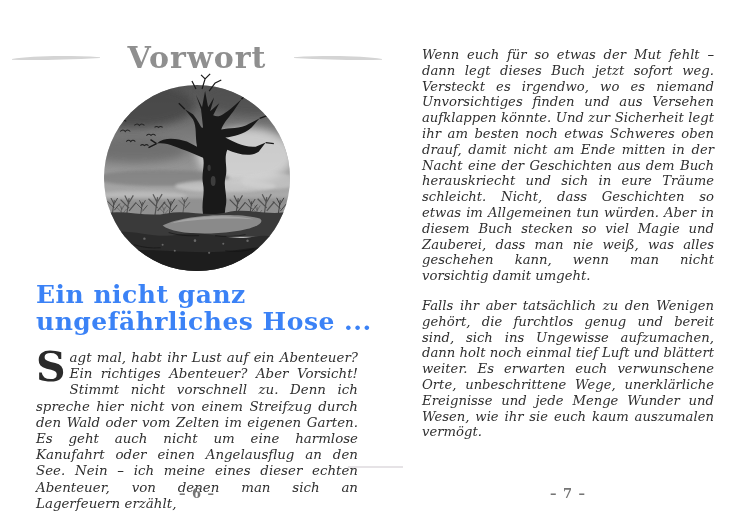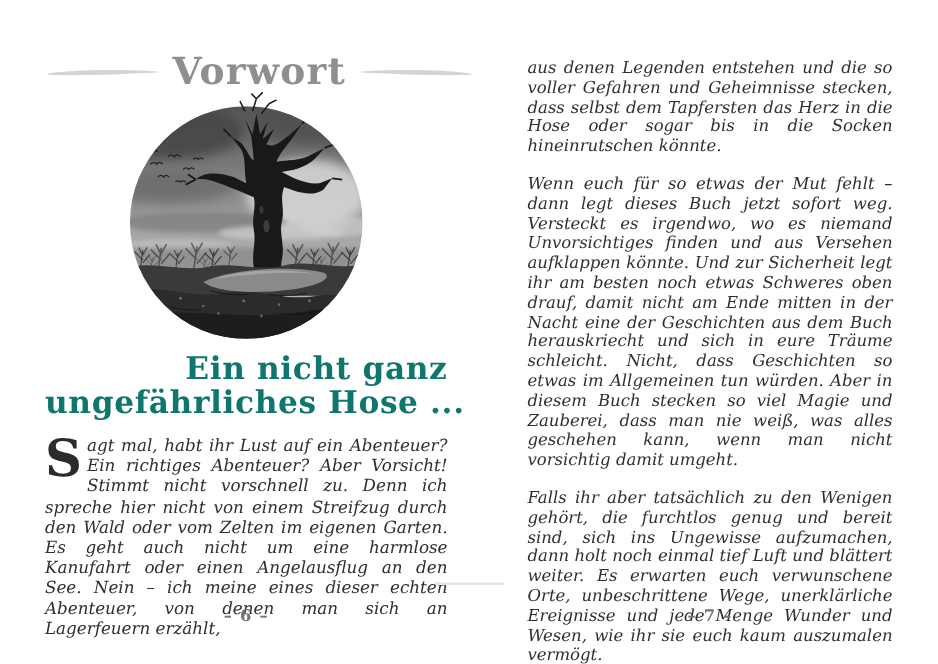--- a/index.html
+++ b/index.html
@@ -2,30 +2,30 @@
 <html lang="de"><head>
 <meta charset="utf-8">
 <style>
   html,body{margin:0;padding:0;background:#ffffff;}
   .canvas{
     position:relative;width:750px;height:531px;background:#ffffff;
     font-family:"DejaVu Serif","Liberation Serif",serif;overflow:hidden;
   }
   
   .page-left{position:absolute;left:36px;top:40px;width:322px;}
-  .chapter-header{display:flex;align-items:center;justify-content:flex-start;gap:10px;}
+  .chapter-header{display:flex;align-items:center;justify-content:center;gap:26px;}
   .chapter-header h1{
     margin:0;font-size:30px;font-weight:700;color:#8f8f8f;
     font-family:"DejaVu Serif",serif;letter-spacing:1px;white-space:nowrap;
   }
   .flourish{flex:0 0 auto;}
   .illustration{width:186px;height:186px;margin:10px auto 0 auto;}
   .illustration svg{display:block;width:186px;height:186px;overflow:visible;}
   .chapter-title{
-    margin:10px 0 0 0;text-align:right;font-weight:700;color:#0f766e;
+    margin:10px 0 0 0;text-align:left;font-weight:700;color:#3b82f6;
     font-size:25px;line-height:27px;letter-spacing:0.5px;
   }
   .chapter-title span{display:block;white-space:nowrap;}
   .body-text{
     margin:15px 0 0 0;text-align:justify;font-style:italic;
     font-size:13.4px;line-height:16.2px;color:#2f2f2f;
   }
   .dropcap{
     float:left;font-style:normal;font-weight:700;font-size:41px;line-height:31px;
     padding:2px 4px 0 0;color:#2b2b2b;
@@ -178,21 +178,20 @@
       <span>Ein nicht ganz</span>
       <span>ungefährliches Hose ...</span>
     </h2>
 
     <p class="body-text"><span class="dropcap">S</span><span>agt mal, habt ihr Lust auf ein Abenteuer? Ein richtiges Abenteuer? Aber Vorsicht! Stimmt nicht vorschnell zu. Denn ich spreche hier nicht von einem Streifzug durch den Wald oder vom Zelten im eigenen Garten. Es geht auch nicht um eine harmlose Kanufahrt oder einen Angelausflug an den See. Nein – ich meine eines dieser echten Abenteuer, von denen man sich an Lagerfeuern erzählt,</span></p>
   </section>
 
   <div class="gutter-rule"></div>
 
   <section class="page-right">
-    <p>aus denen Legenden entstehen und die so voller Gefahren und Geheimnisse stecken, dass selbst dem Tapfersten das Herz in die Hose oder sogar bis in die Socken hineinrutschen könnte.</p>
     <p>Wenn euch für so etwas der Mut fehlt – dann legt dieses Buch jetzt sofort weg. Versteckt es irgendwo, wo es niemand Unvorsichtiges finden und aus Versehen aufklappen könnte. Und zur Sicherheit legt ihr am besten noch etwas Schweres oben drauf, damit nicht am Ende mitten in der Nacht eine der Geschichten aus dem Buch herauskriecht und sich in eure Träume schleicht. Nicht, dass Geschichten so etwas im Allgemeinen tun würden. Aber in diesem Buch stecken so viel Magie und Zauberei, dass man nie weiß, was alles geschehen kann, wenn man nicht vorsichtig damit umgeht.</p>
     <p>Falls ihr aber tatsächlich zu den Wenigen gehört, die furchtlos genug und bereit sind, sich ins Ungewisse aufzumachen, dann holt noch einmal tief Luft und blättert weiter. Es erwarten euch verwunschene Orte, unbeschrittene Wege, unerklärliche Ereignisse und jede Menge Wunder und Wesen, wie ihr sie euch kaum auszumalen vermögt.</p>
   </section>
 
   <div class="pagenum pagenum-left">– 6 –</div>
   <div class="pagenum pagenum-right">– 7 –</div>
 
 </div>
 
 </body></html>

